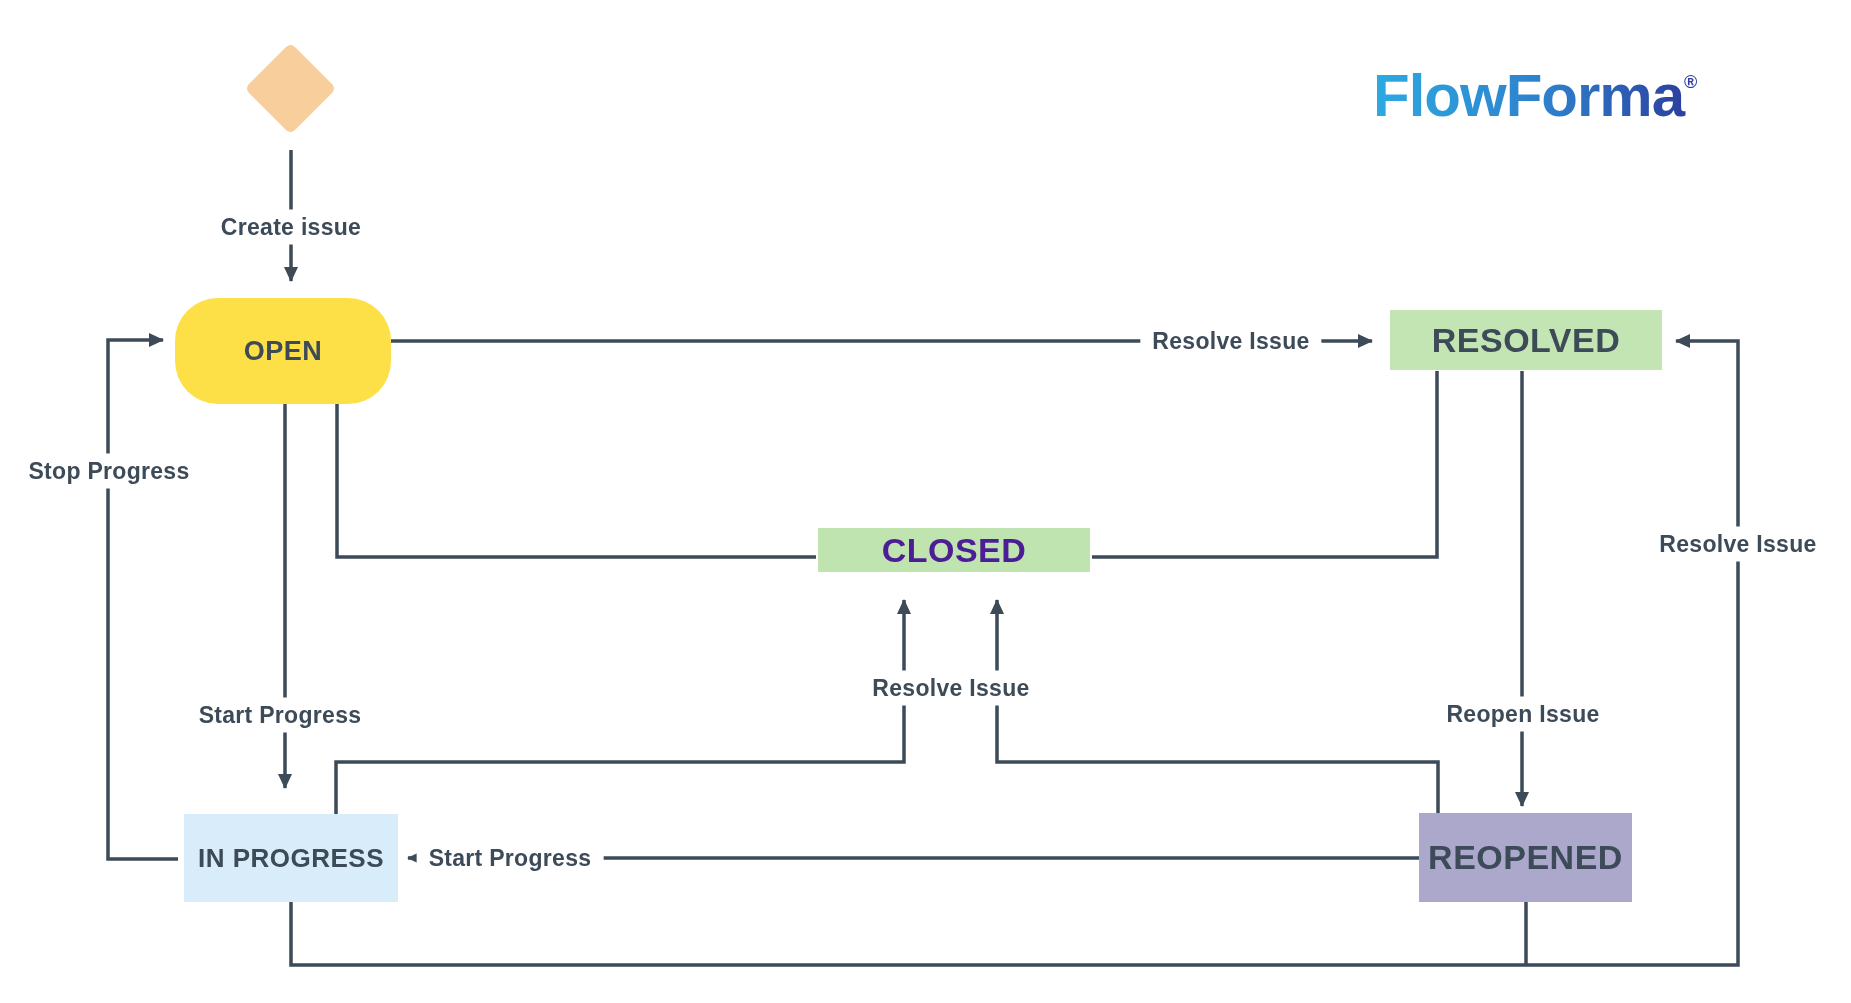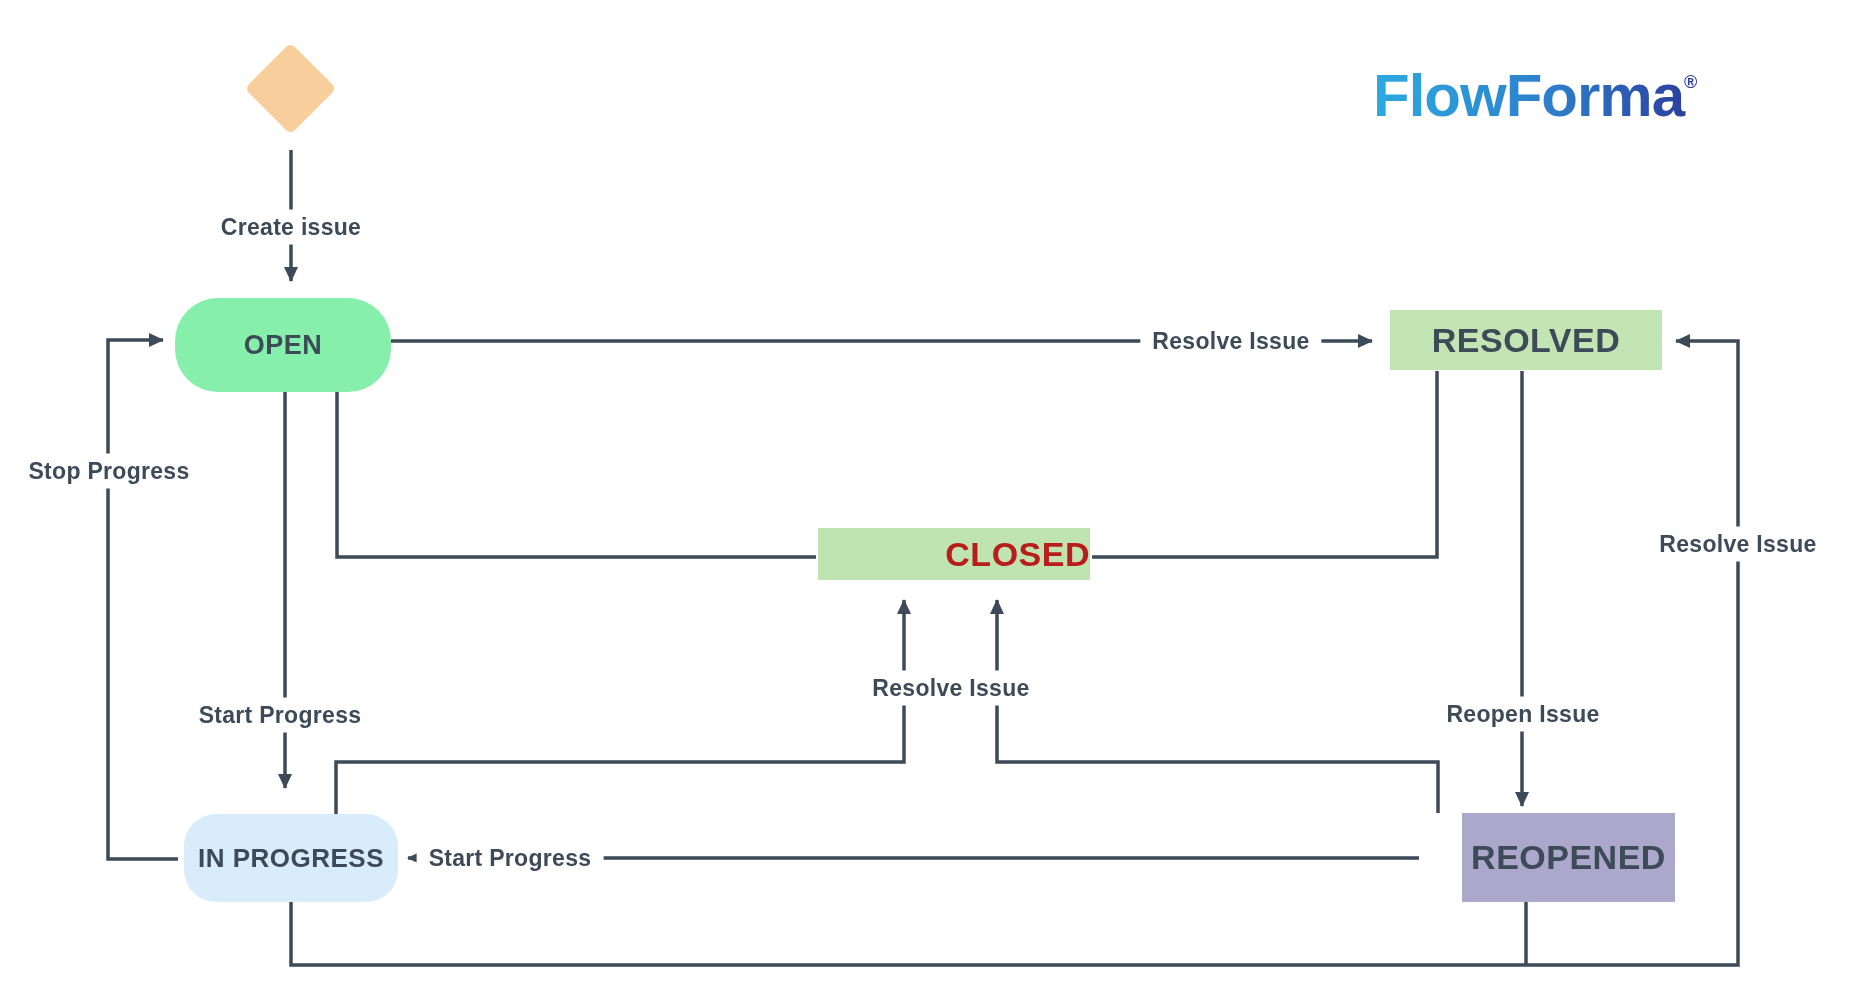--- a/index.html
+++ b/index.html
@@ -22,39 +22,38 @@
     display: flex;
     align-items: center;
     justify-content: center;
     font-weight: bold;
     font-size: 34px;
     letter-spacing: 0.5px;
     color: #3d4a57;
     z-index: 3;
   }
   .node-open {
-    left: 175px; top: 298px; width: 216px; height: 94px;
-    background: #86efac; border-radius: 43px; font-size: 27px;
+    left: 175px; top: 298px; width: 216px; height: 106px;
+    background: #fde047; border-radius: 43px; font-size: 27px;
   }
   .node-resolved {
     left: 1390px; top: 310px; width: 272px; height: 60px;
     background: #c2e5b3;
   }
   .node-closed {
-    left: 818px; top: 528px; width: 272px; height: 52px;
-    background: #bfe4af; color: #b91c1c; justify-content: flex-end;
+    left: 818px; top: 528px; width: 272px; height: 44px;
+    background: #bfe4af; color: #4c1d95;
   }
   .node-inprogress {
     left: 184px; top: 814px; width: 214px; height: 88px;
-    background: #d8edf9; font-size: 26px; border-radius: 32px;
+    background: #d8edf9; font-size: 26px;
   }
   .node-reopened {
     left: 1419px; top: 813px; width: 213px; height: 89px;
     background: #aba8cc;
-    margin-left: 43px;
   }
   .diamond {
     position: absolute;
     left: 258px; top: 56px;
     width: 65px; height: 65px;
     background: #f8cf9c;
     border-radius: 6px;
     transform: rotate(45deg);
     z-index: 3;
   }

